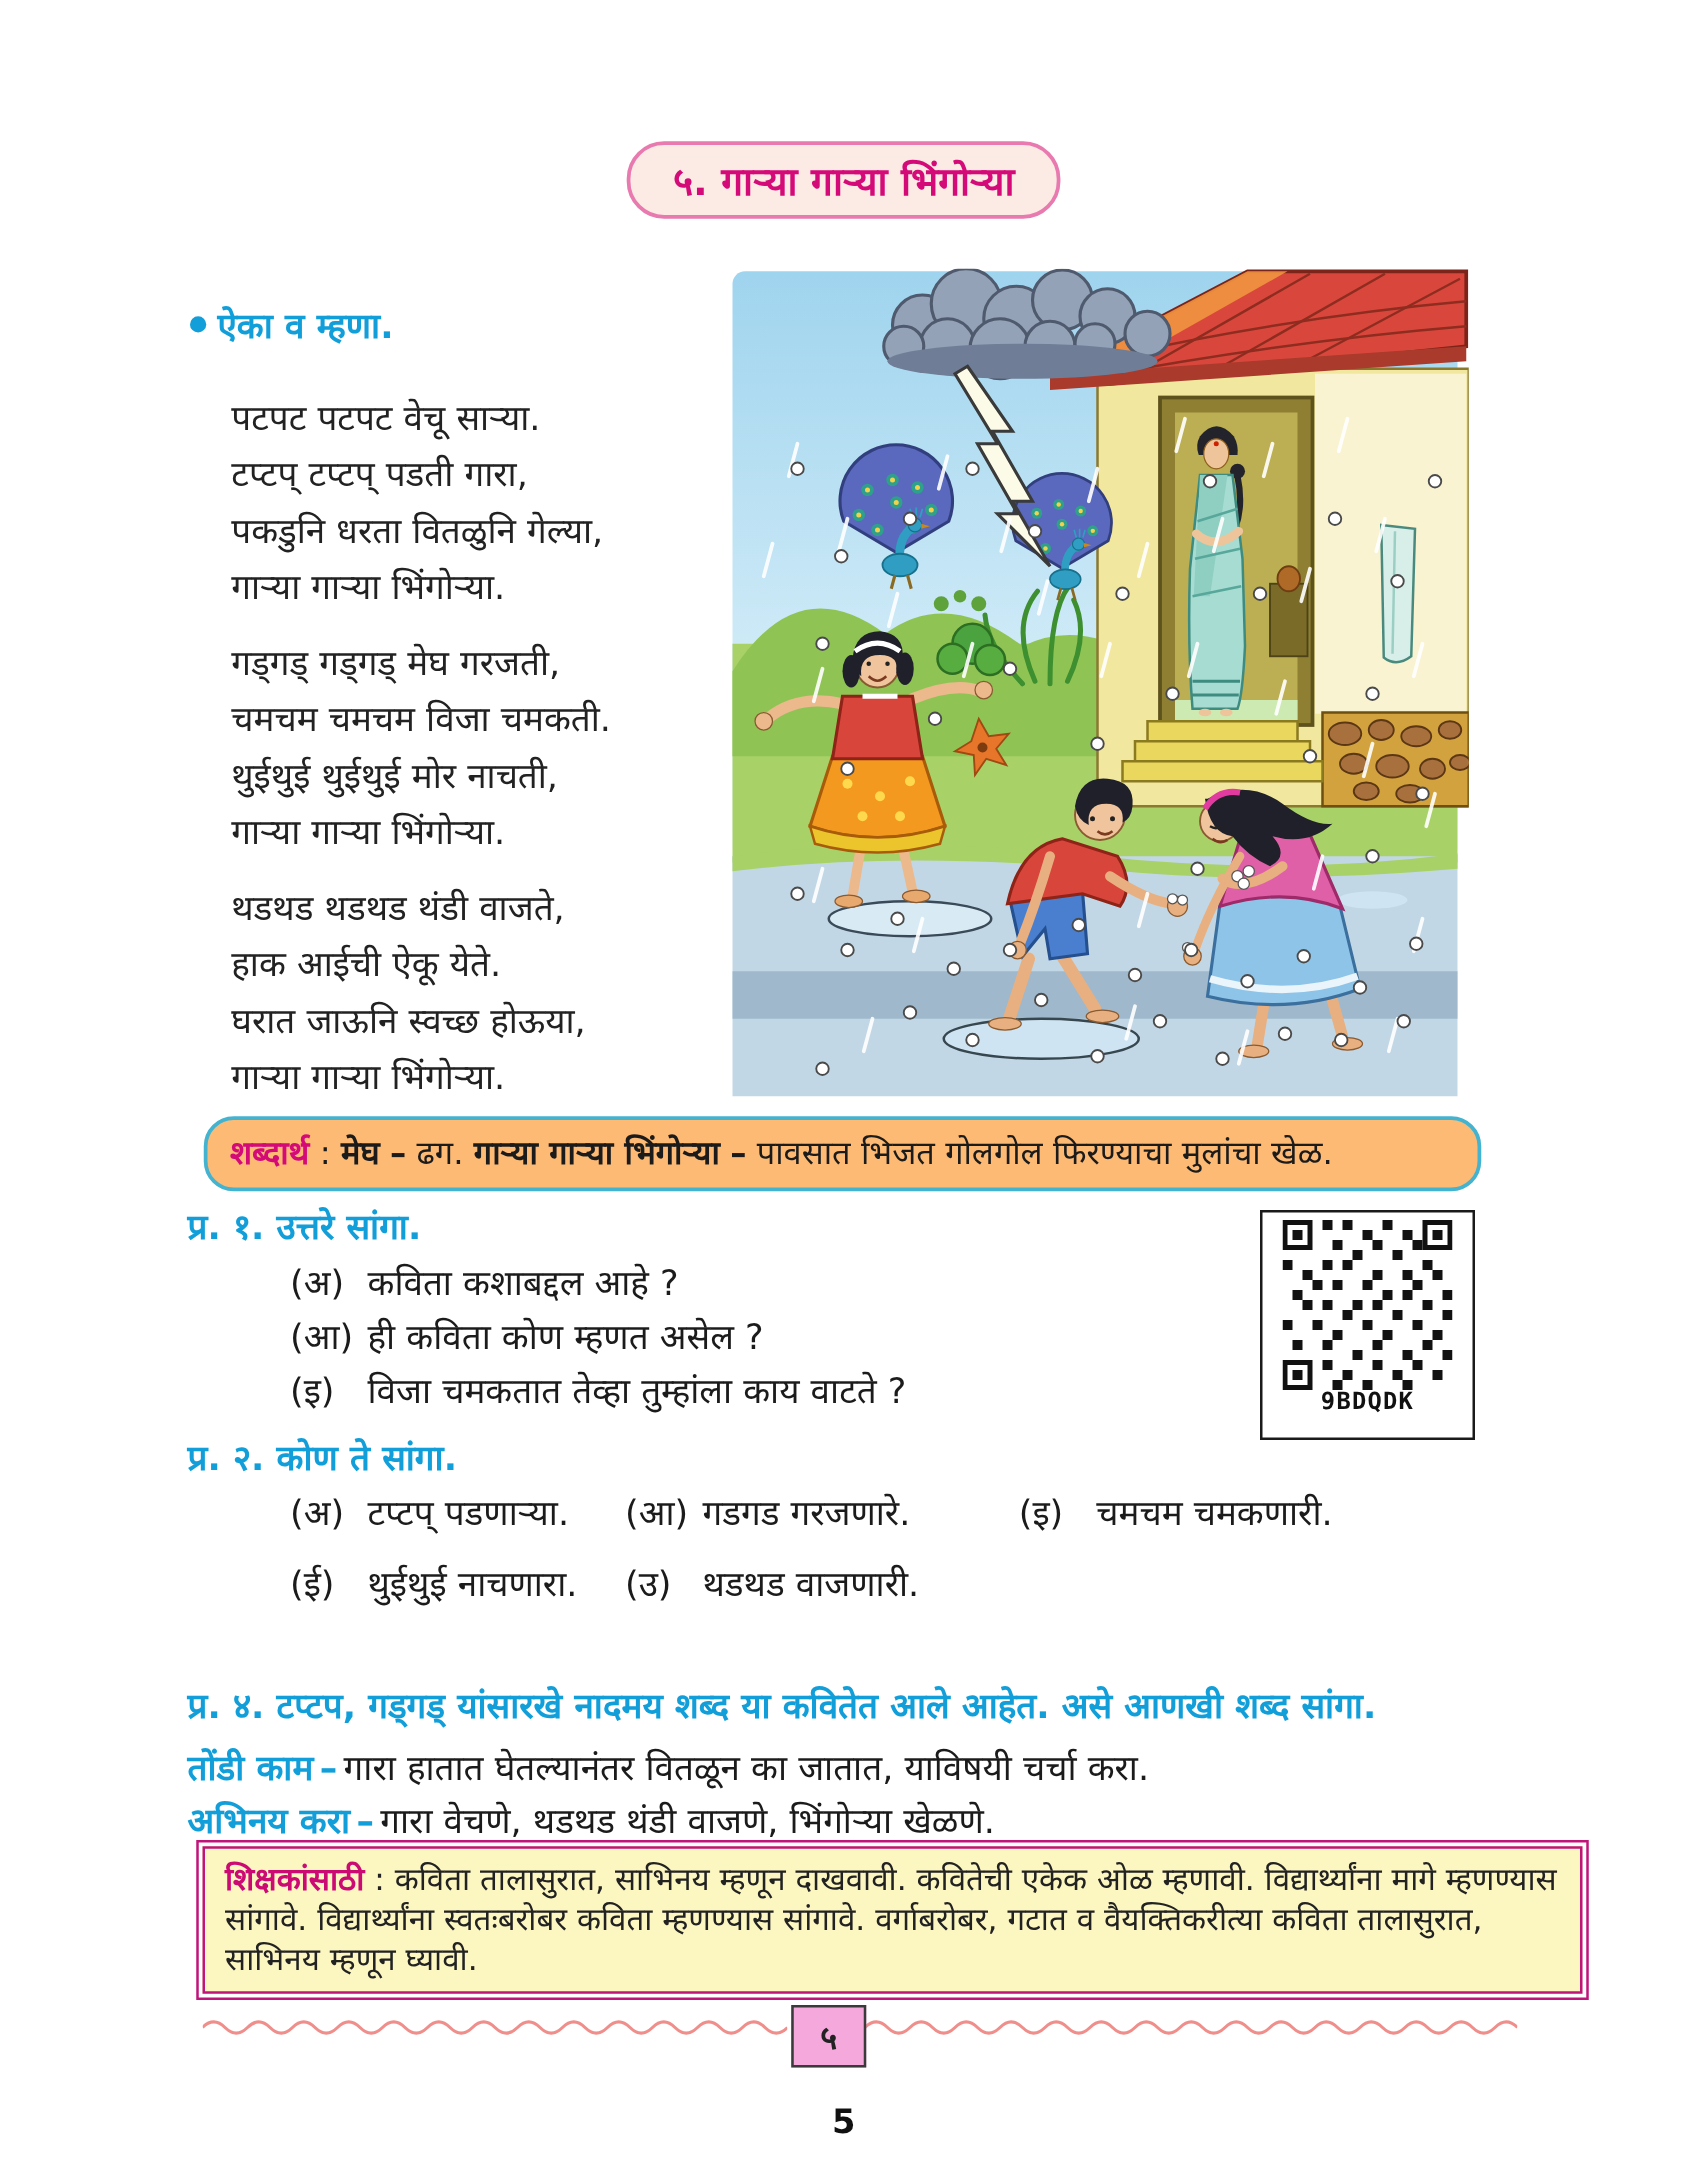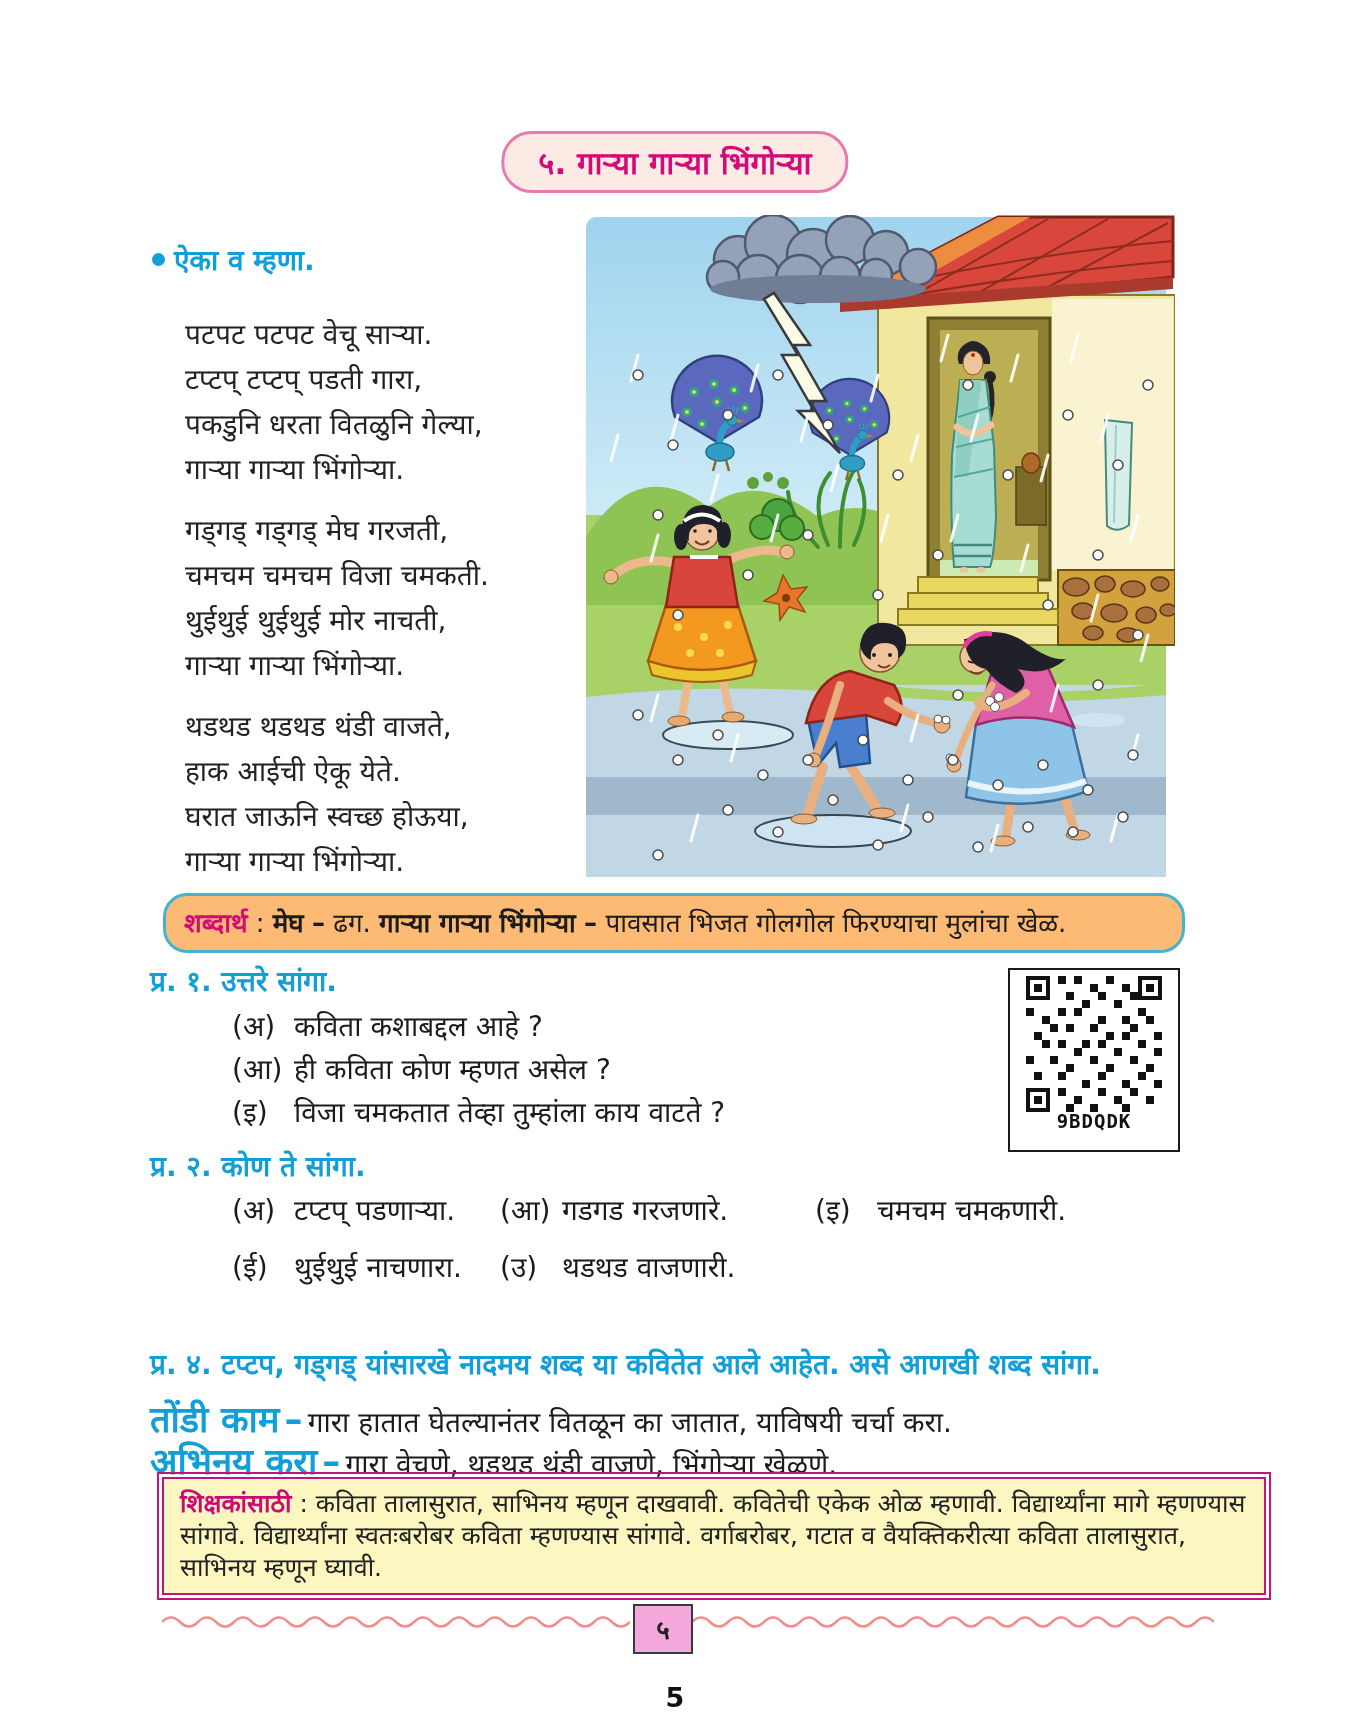--- a/index.html
+++ b/index.html
@@ -1,21 +1,21 @@
 <!DOCTYPE html>
 <html><head>
 <meta charset="utf-8">
 <style>
   html,body{margin:0;padding:0;background:#ffffff;}
   .page{position:relative;width:1350px;height:1726px;background:#fff;overflow:hidden;
         font-family:"DejaVu Sans","Liberation Sans",sans-serif;color:#1b1b1b;}
   .abs{position:absolute;}
 
   
-  .title-box{top:131px;left:50%;transform:translateX(-50%);
+  .title-box{top:113px;left:50%;transform:translateX(-50%);
     background:#fcebe4;border:3px solid #e87ab0;border-radius:30px;
     padding:7px 34px;}
   .title-box span{color:#d40a78;font-weight:bold;font-size:31px;white-space:nowrap;}
 
   
   .listen-row{top:240px;left:152px;display:flex;align-items:center;gap:9px;}
   .bullet-dot{width:13px;height:13px;border-radius:50%;background:#129fd9;}
   .listen-row span{color:#129fd9;font-weight:bold;font-size:28px;}
 
   
@@ -37,21 +37,21 @@
   .qitem{font-size:28px;color:#1b1b1b;white-space:nowrap;}
   .qitem .marker{display:inline-block;min-width:62px;}
 
   
   .qr-box{top:968px;left:1008px;width:168px;height:180px;border:2px solid #1a1a1a;
     background:#fff;display:flex;flex-direction:column;align-items:center;justify-content:flex-start;}
   .qr-box svg{margin-top:6px;}
   .qr-label{font-size:19px;font-weight:bold;letter-spacing:1px;color:#111;
     font-family:"DejaVu Sans Mono","Liberation Mono",monospace;margin-top:-2px;}
 
-  .inline-label{color:#129fd9;font-weight:bold;font-size:36px;}
+  .inline-label{color:#129fd9;font-weight:bold;font-size:28px;}
   .inline-text{font-size:28px;color:#1b1b1b;}
 
   
   .teacher-box{top:1477px;left:162px;width:1104px;box-sizing:border-box;
     background:#fcf6c0;border:2px solid #bf157b;outline:2px solid #bf157b;outline-offset:3px;
     padding:9px 16px;}
   .teacher-box p{margin:0;font-size:25px;line-height:32px;color:#222;}
   .teacher-label{color:#cc0a74;font-weight:bold;}
 
   

